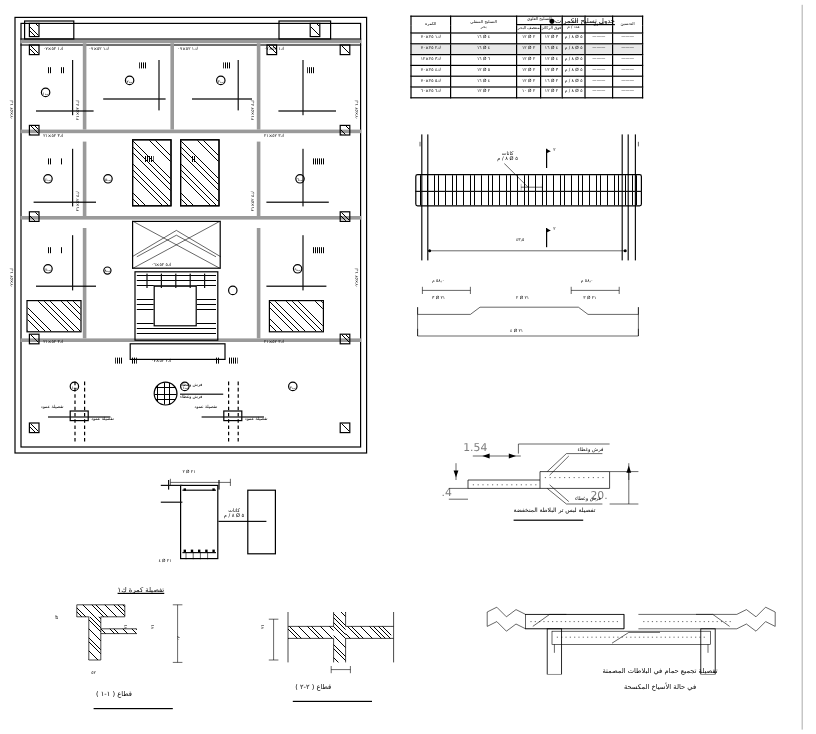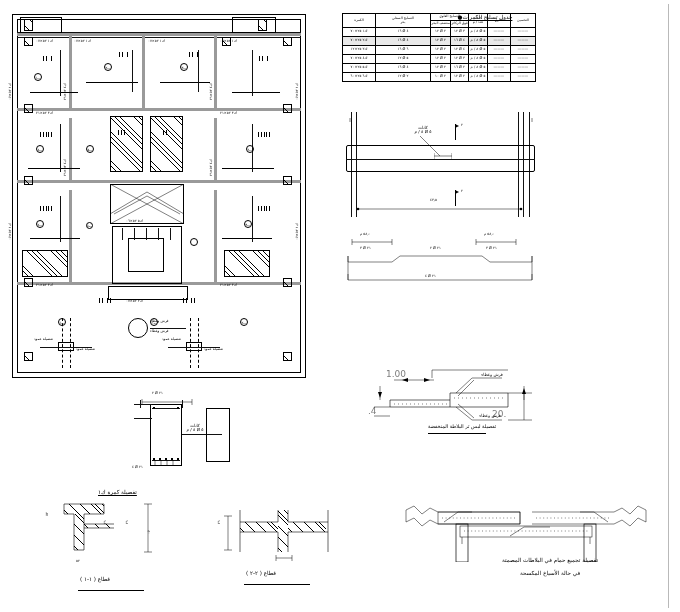--- a/index.html
+++ b/index.html
@@ -393,21 +393,21 @@
 
     <div class="hair" style="left:134px;top:404px;width:18px;"></div>
     <div class="hair" style="left:134px;top:418px;width:18px;"></div>
     <div class="vhair" style="left:140px;top:400px;height:8px;"></div>
     <div class="vhair" style="left:182px;top:400px;height:8px;"></div>
   </div>
 
   <div class="abs rt ttl" style="left:98px;top:489px;">تفصيلة كمرة ك١</div>
 
   <div>
-    <div class="abs" style="left:386px;top:369px;font-size:9px;color:#7d7d7d;">1.00</div>
+    <div class="abs" style="left:386px;top:369px;font-size:9px;color:#7d7d7d;">1.54</div>
     <div class="abs" style="left:492px;top:409px;font-size:9px;color:#7d7d7d;">20.</div>
     <div class="abs" style="left:368px;top:406px;font-size:9px;color:#7d7d7d;">.4</div>
 
     <svg class="abs" style="left:372px;top:368px;" width="180" height="56">
 
       <line x1="18" y1="32" x2="78" y2="32" stroke="#000" stroke-width="0.6"></line>
       <line x1="18" y1="39" x2="78" y2="39" stroke="#000" stroke-width="0.6"></line>
       <line x1="18" y1="32" x2="18" y2="39" stroke="#000" stroke-width="0.6"></line>
 
       <line x1="78" y1="25" x2="136" y2="25" stroke="#000" stroke-width="0.6"></line>

